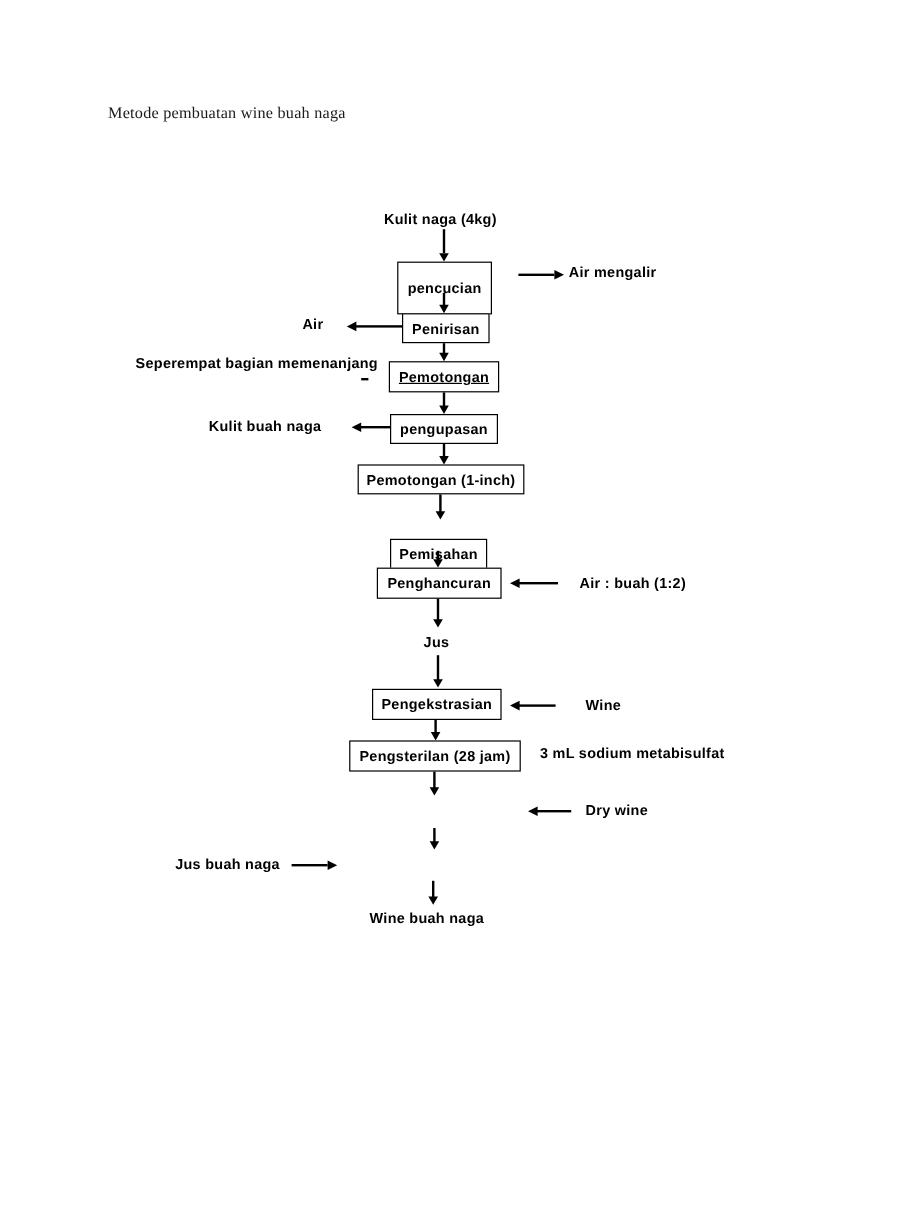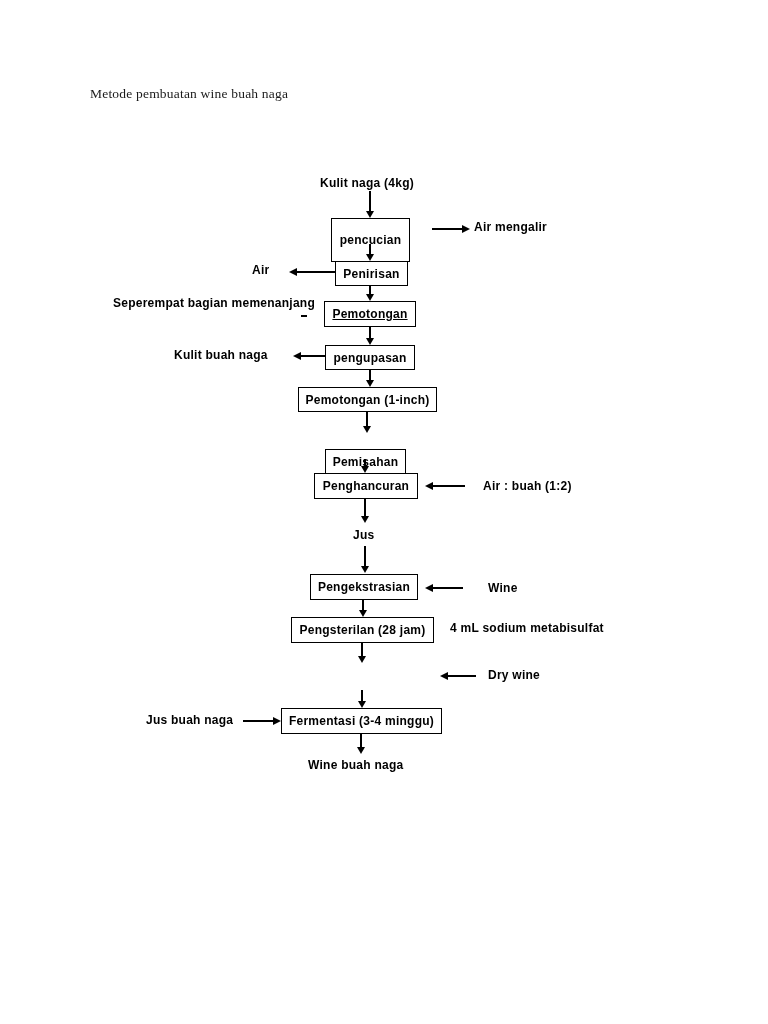--- a/index.html
+++ b/index.html
@@ -241,21 +241,21 @@
   </div>
   <div class="label" style="left:488px; top:581px;">Wine</div>
 
   <div class="v-arrow" style="left:363px; top:600px; height:17px;">
     <div class="stem" style="height:11px;"></div>
     <div class="head" style="top:10px;"></div>
   </div>
 
   <div class="node" style="left:291px; top:617px; width:143px; height:26px;">Pengsterilan (28 jam)</div>
 
-  <div class="label" style="left:450px; top:621px;">4 mL sodium metabisulfat</div>
+  <div class="label" style="left:450px; top:621px;">3 mL sodium metabisulfat</div>
 
   <div class="v-arrow" style="left:362px; top:643px; height:20px;">
     <div class="stem" style="height:14px;"></div>
     <div class="head" style="top:13px;"></div>
   </div>
 
 
   <div class="h-arrow-l" style="left:440px; top:676px; width:36px;">
     <div class="stem" style="left:6px; width:30px;"></div>
     <div class="head" style="left:0px;"></div>
@@ -266,21 +266,20 @@
     <div class="stem" style="height:12px;"></div>
     <div class="head" style="top:11px;"></div>
   </div>
 
   <div class="label" style="left:146px; top:713px;">Jus buah naga</div>
   <div class="h-arrow-r" style="left:243px; top:721px; width:38px;">
     <div class="stem" style="width:30px;"></div>
     <div class="head" style="left:30px;"></div>
   </div>
 
-  <div class="node" style="left:281px; top:708px; width:161px; height:26px;">Fermentasi (3-4 minggu)</div>
 
   <div class="v-arrow" style="left:361px; top:734px; height:20px;">
     <div class="stem" style="height:14px;"></div>
     <div class="head" style="top:13px;"></div>
   </div>
 
   <div class="label" style="left:308px; top:758px;">Wine buah naga</div>
 
 </div>
 

